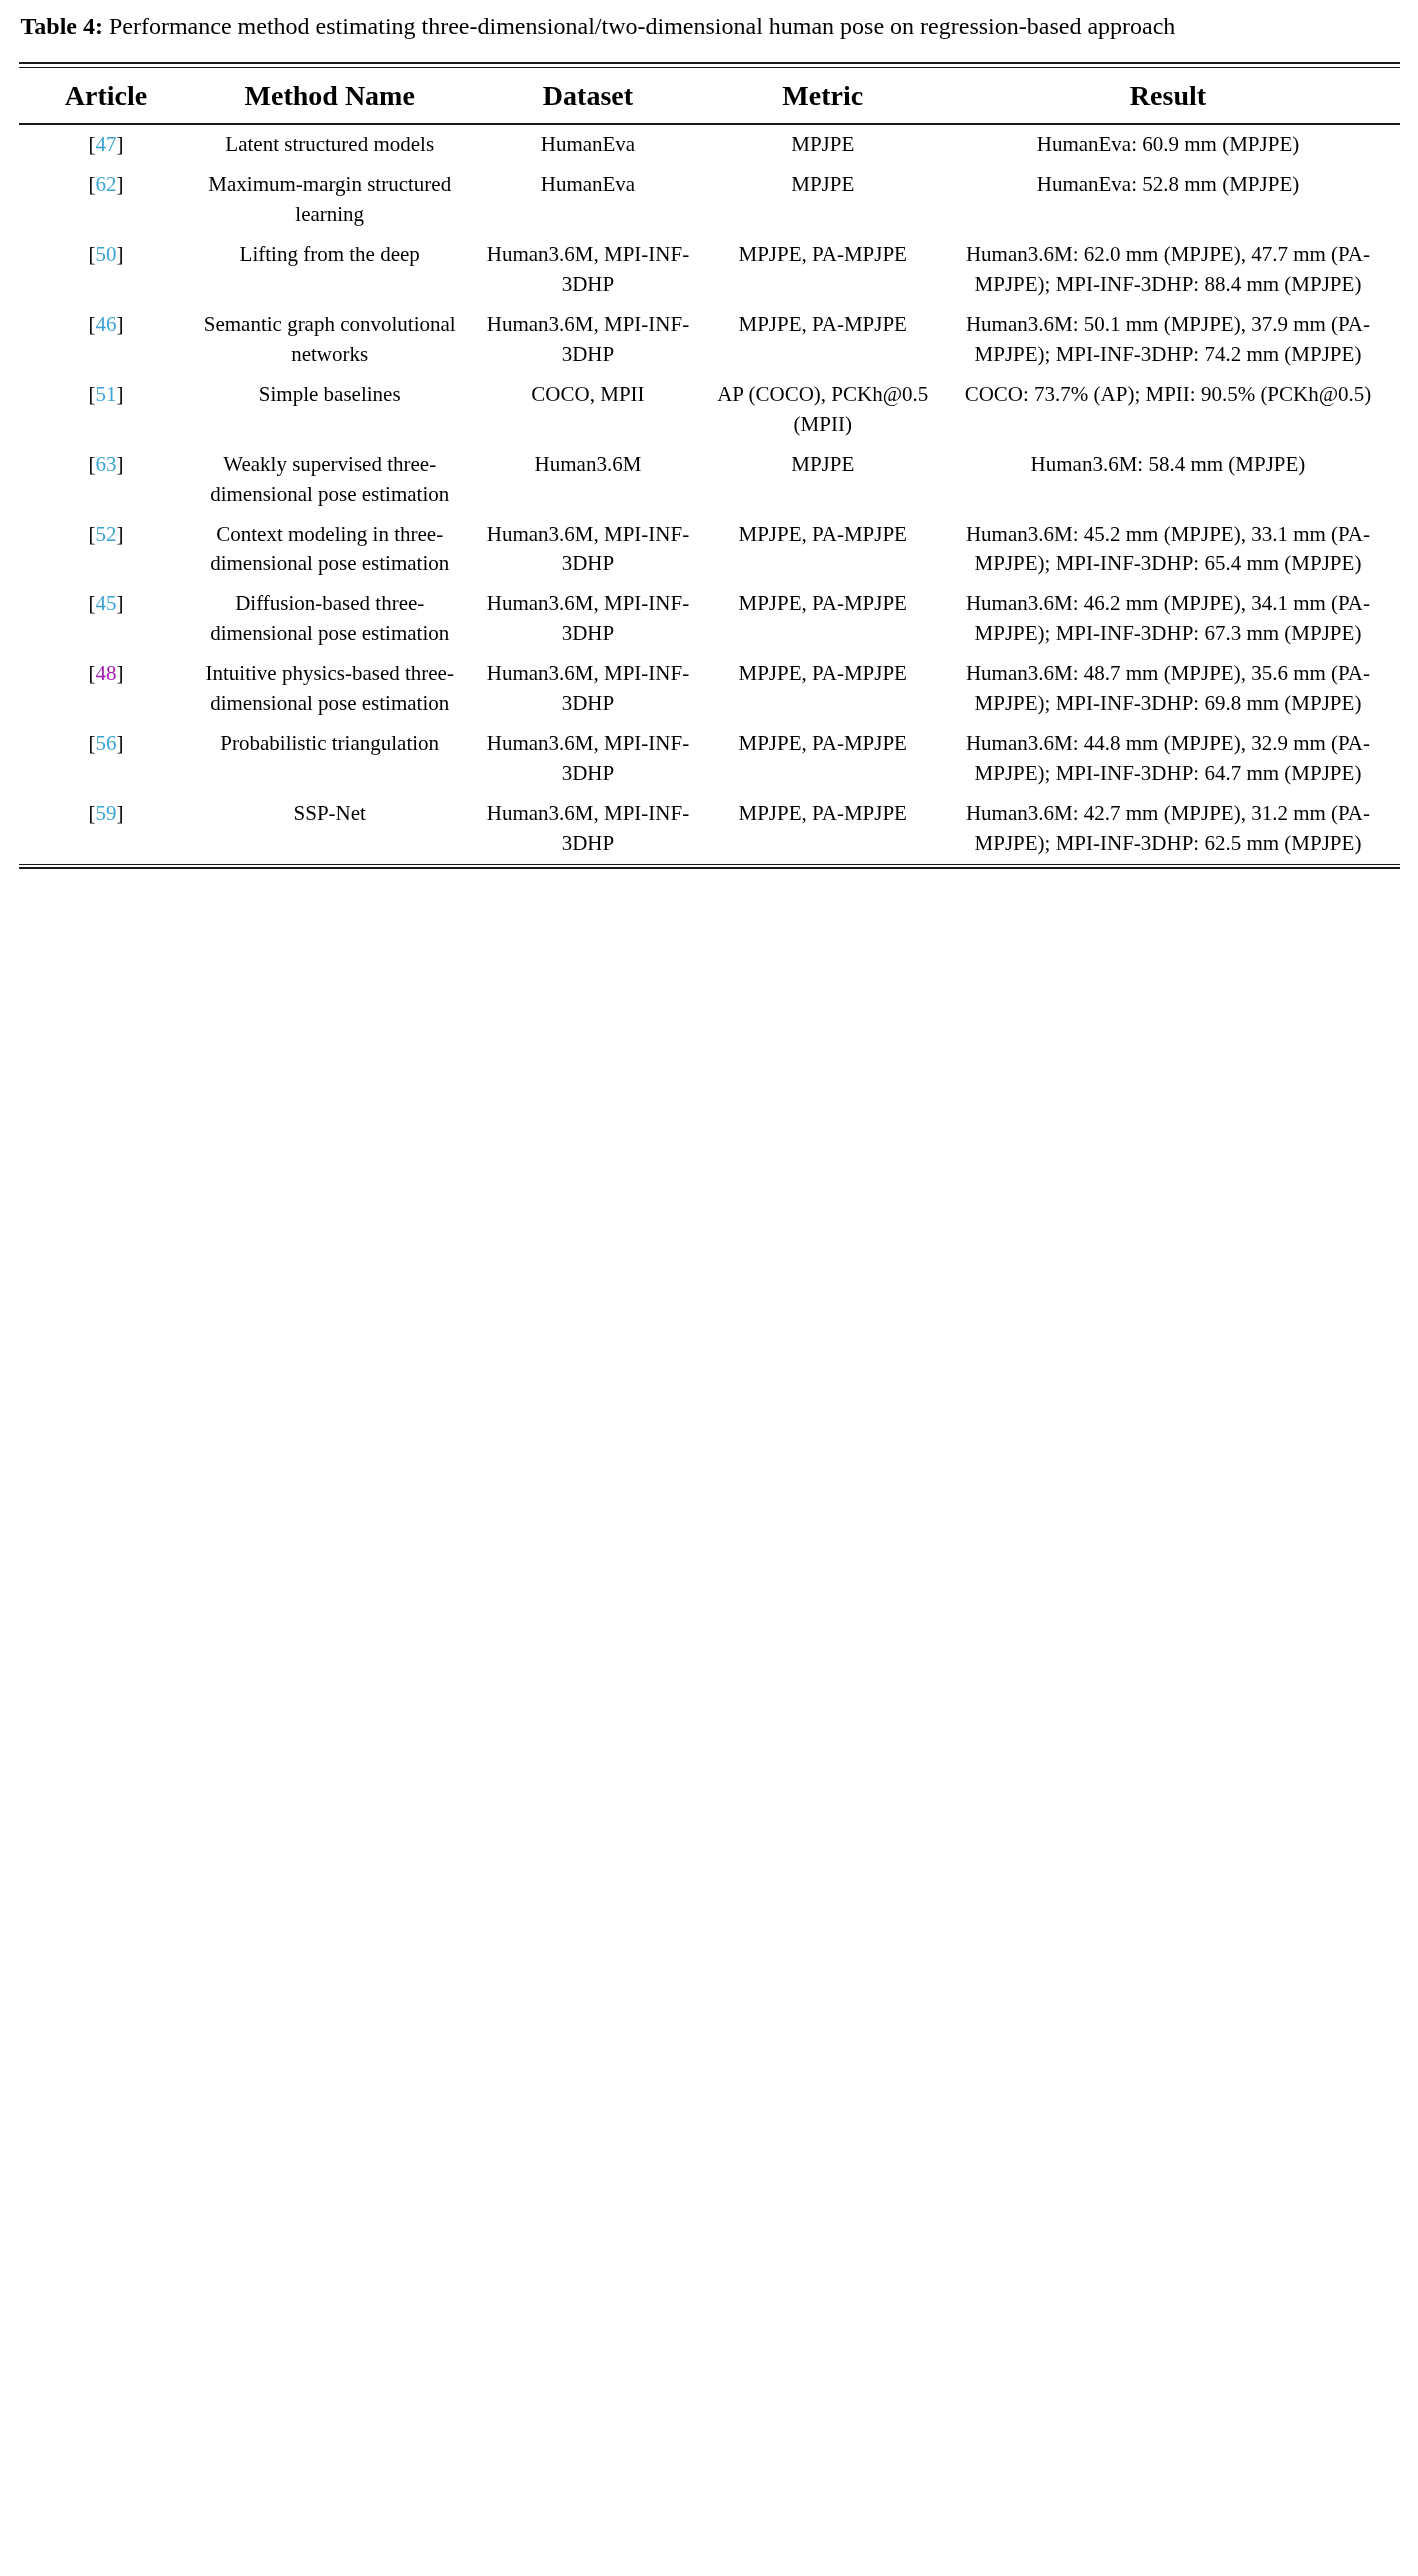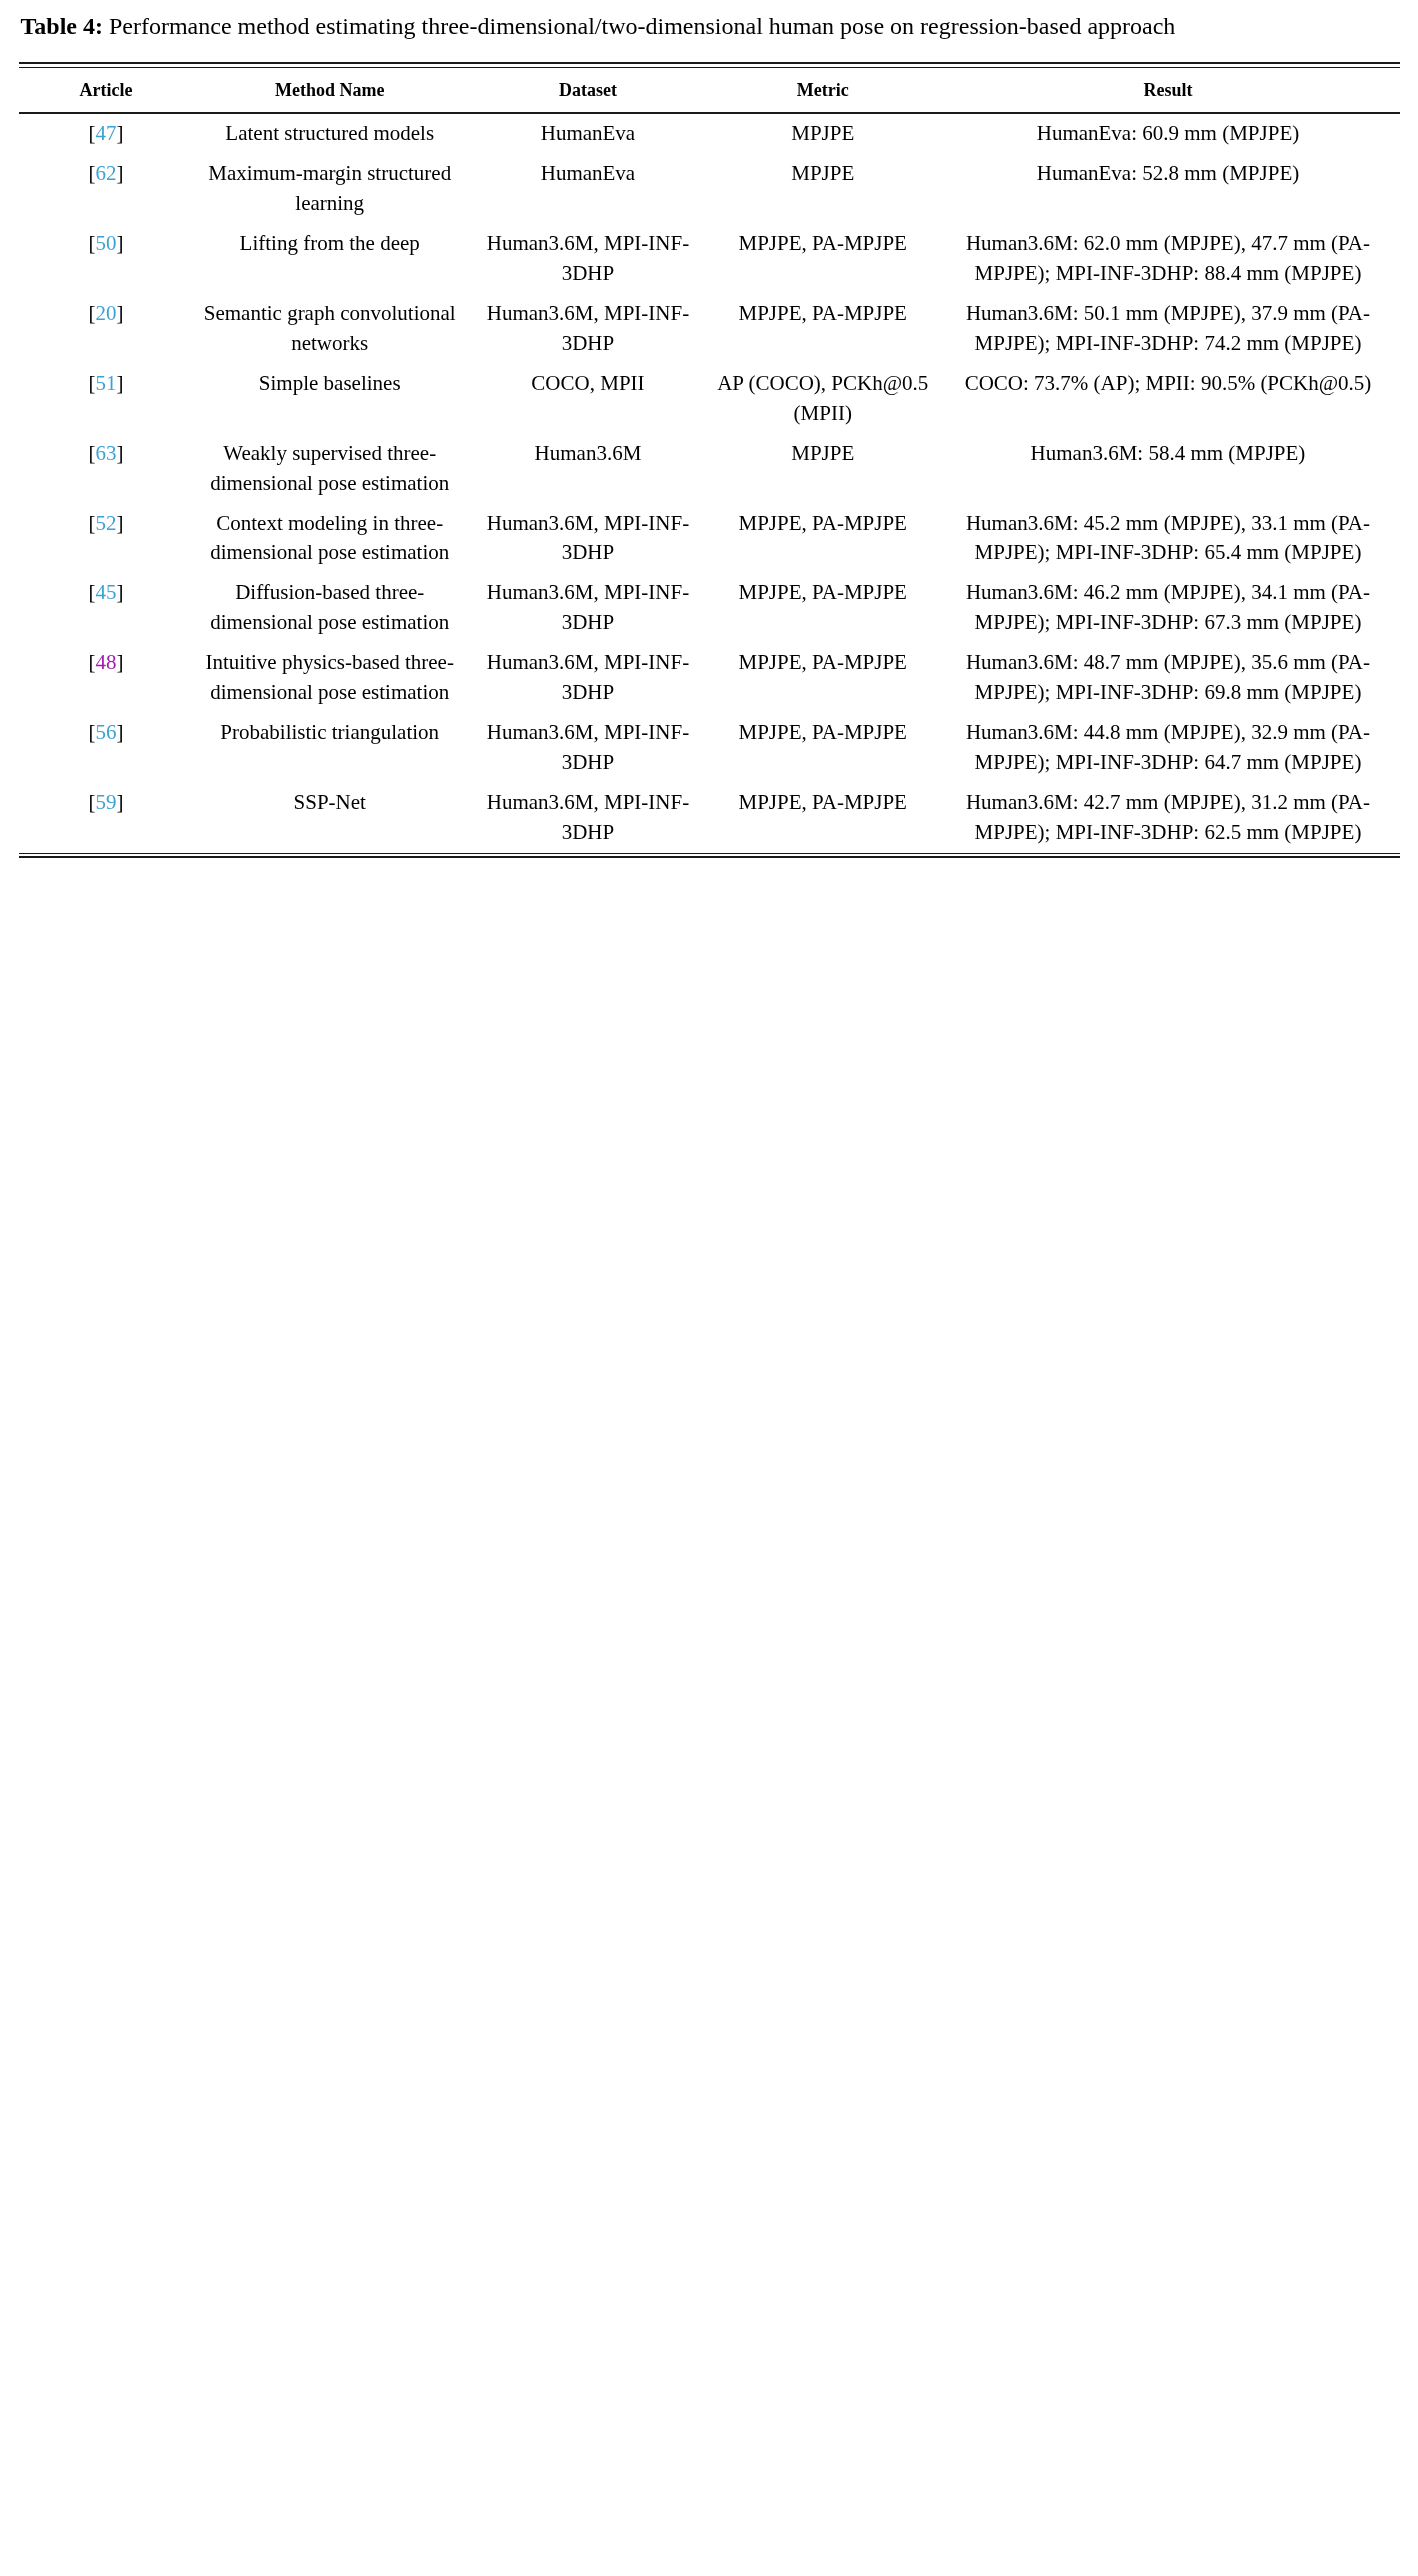--- a/index.html
+++ b/index.html
@@ -38,21 +38,21 @@
 
   
   table.tbl {
     width: 100%;
     border-collapse: collapse;
     table-layout: fixed;
     font-size: 21px;
   }
   table.tbl thead th {
     font-weight: bold;
-    font-size: 18px;
+    font-size: 28px;
     text-align: center;
     padding: 11.6px 4.4px 11.6px 4.4px;
     vertical-align: middle;
   }
   
   .rule-top {
     border-top: 2.9px solid #1a1a1a;
     border-bottom: 1.5px solid #1a1a1a;
     height: 2.9px;
     line-height: 0;
@@ -142,21 +142,21 @@
           <td>HumanEva: 52.8 mm (MPJPE)</td>
         </tr>
         <tr>
           <td><span class="cite"><span class="brk">[</span><span class="num" style="color: rgb(59, 163, 212);">50</span><span class="brk">]</span></span></td>
           <td>Lifting from the deep</td>
           <td>Human3.6M, MPI-INF-3DHP</td>
           <td>MPJPE, PA-MPJPE</td>
           <td>Human3.6M: 62.0 mm (MPJPE), 47.7 mm (PA-MPJPE); MPI-INF-3DHP: 88.4 mm (MPJPE)</td>
         </tr>
         <tr>
-          <td><span class="cite"><span class="brk">[</span><span class="num" style="color: rgb(59, 163, 212);">20</span><span class="brk">]</span></span></td>
+          <td><span class="cite"><span class="brk">[</span><span class="num" style="color: rgb(59, 163, 212);">46</span><span class="brk">]</span></span></td>
           <td>Semantic graph convolutional networks</td>
           <td>Human3.6M, MPI-INF-3DHP</td>
           <td>MPJPE, PA-MPJPE</td>
           <td>Human3.6M: 50.1 mm (MPJPE), 37.9 mm (PA-MPJPE); MPI-INF-3DHP: 74.2 mm (MPJPE)</td>
         </tr>
         <tr>
           <td><span class="cite"><span class="brk">[</span><span class="num" style="color: rgb(59, 163, 212);">51</span><span class="brk">]</span></span></td>
           <td>Simple baselines</td>
           <td>COCO, MPII</td>
           <td>AP (COCO), PCKh@0.5 (MPII)</td>

